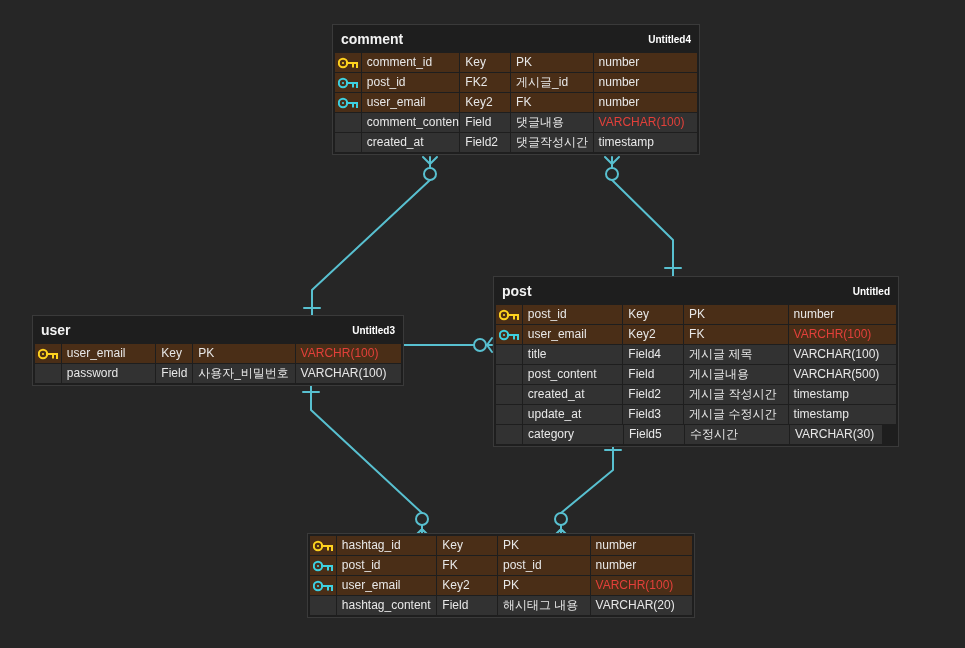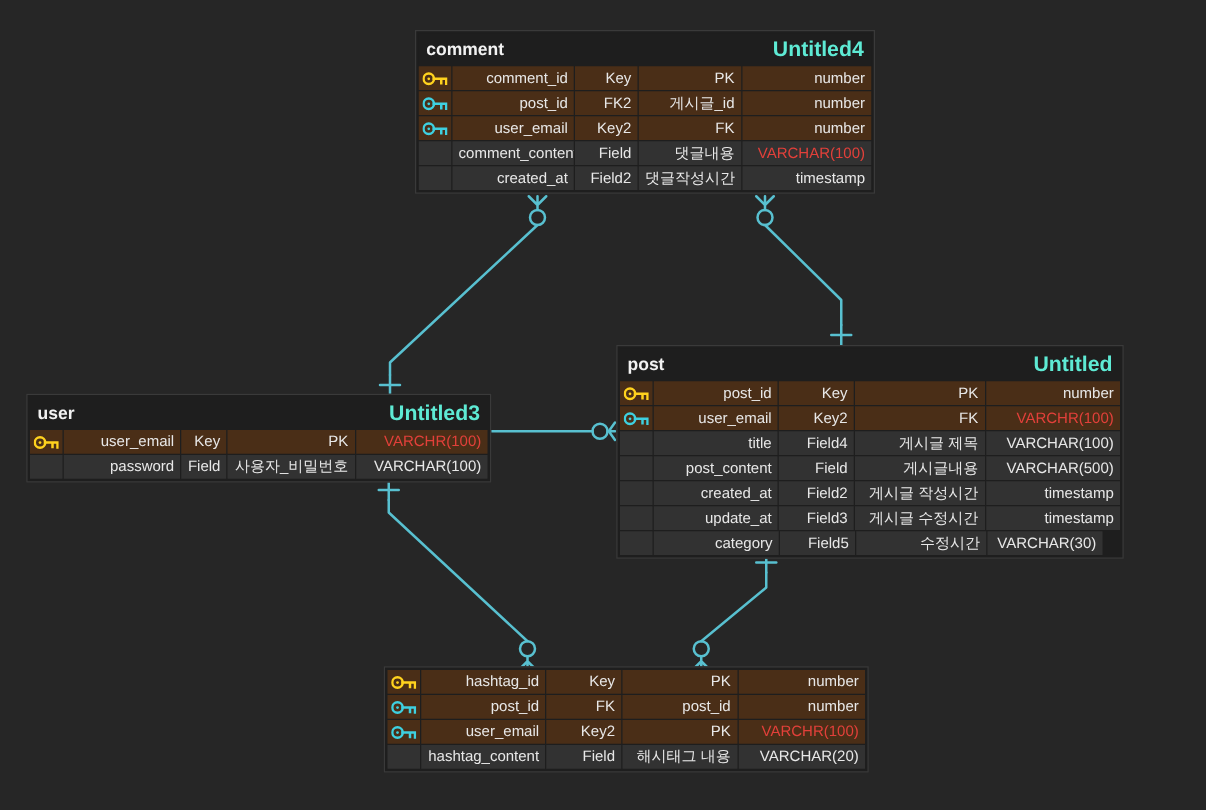--- a/index.html
+++ b/index.html
@@ -15,21 +15,20 @@
     overflow: hidden;
     font-family: "Liberation Sans", "DejaVu Sans", sans-serif;
     -webkit-font-smoothing: antialiased;
   }
   #canvas {
     position: absolute;
     inset: 0;
     width: 965px;
     height: 648px;
     background: #262626;
-    text-align: right;
   }
   #links {
     position: absolute;
     left: 0;
     top: 0;
     width: 965px;
     height: 648px;
     pointer-events: none;
   }
   .entity {
@@ -47,22 +46,22 @@
     background: #1e1e1e;
   }
   .entity-name {
     color: #f2f2f2;
     font-size: 14px;
     font-weight: bold;
     line-height: 15px;
     white-space: nowrap;
   }
   .entity-title {
-    color: #5eead4;
-    font-size: 17px;
+    color: #ffffff;
+    font-size: 10px;
     font-weight: bold;
     line-height: 15px;
     white-space: nowrap;
     margin-left: 28px;
   }
   .rows {
     display: flex;
     flex-direction: column;
     gap: 1px;
   }
@@ -272,21 +271,21 @@
           </div>
           <div class="row">
             <div class="cell keycell" style="width:26px"></div>
             <div class="cell" style="width:100px">category</div>
             <div class="cell" style="width:60px">Field5</div>
             <div class="cell" style="width:104px">수정시간</div>
             <div class="cell" style="width:92px">VARCHAR(30)</div>
           </div>
         </div>
       </div>
-      <div class="entity" style="left: 21px; top: 315px; width: 372px;">
+      <div class="entity" style="left: 32px; top: 315px; width: 372px;">
         <div class="entity-header">
           <span class="entity-name">user</span>
           <span class="entity-title">Untitled3</span>
         </div>
         <div class="rows">
           <div class="row key">
             <div class="cell keycell" style="width:26px">
               <svg class="keyicon" width="20" height="12" viewBox="0 0 20 12" aria-hidden="true">
                 <circle cx="5" cy="6" r="4.2" fill="none" stroke="#ffd21e" stroke-width="2"></circle>
                 <circle cx="5" cy="6" r="1.1" fill="#ffd21e"></circle>

